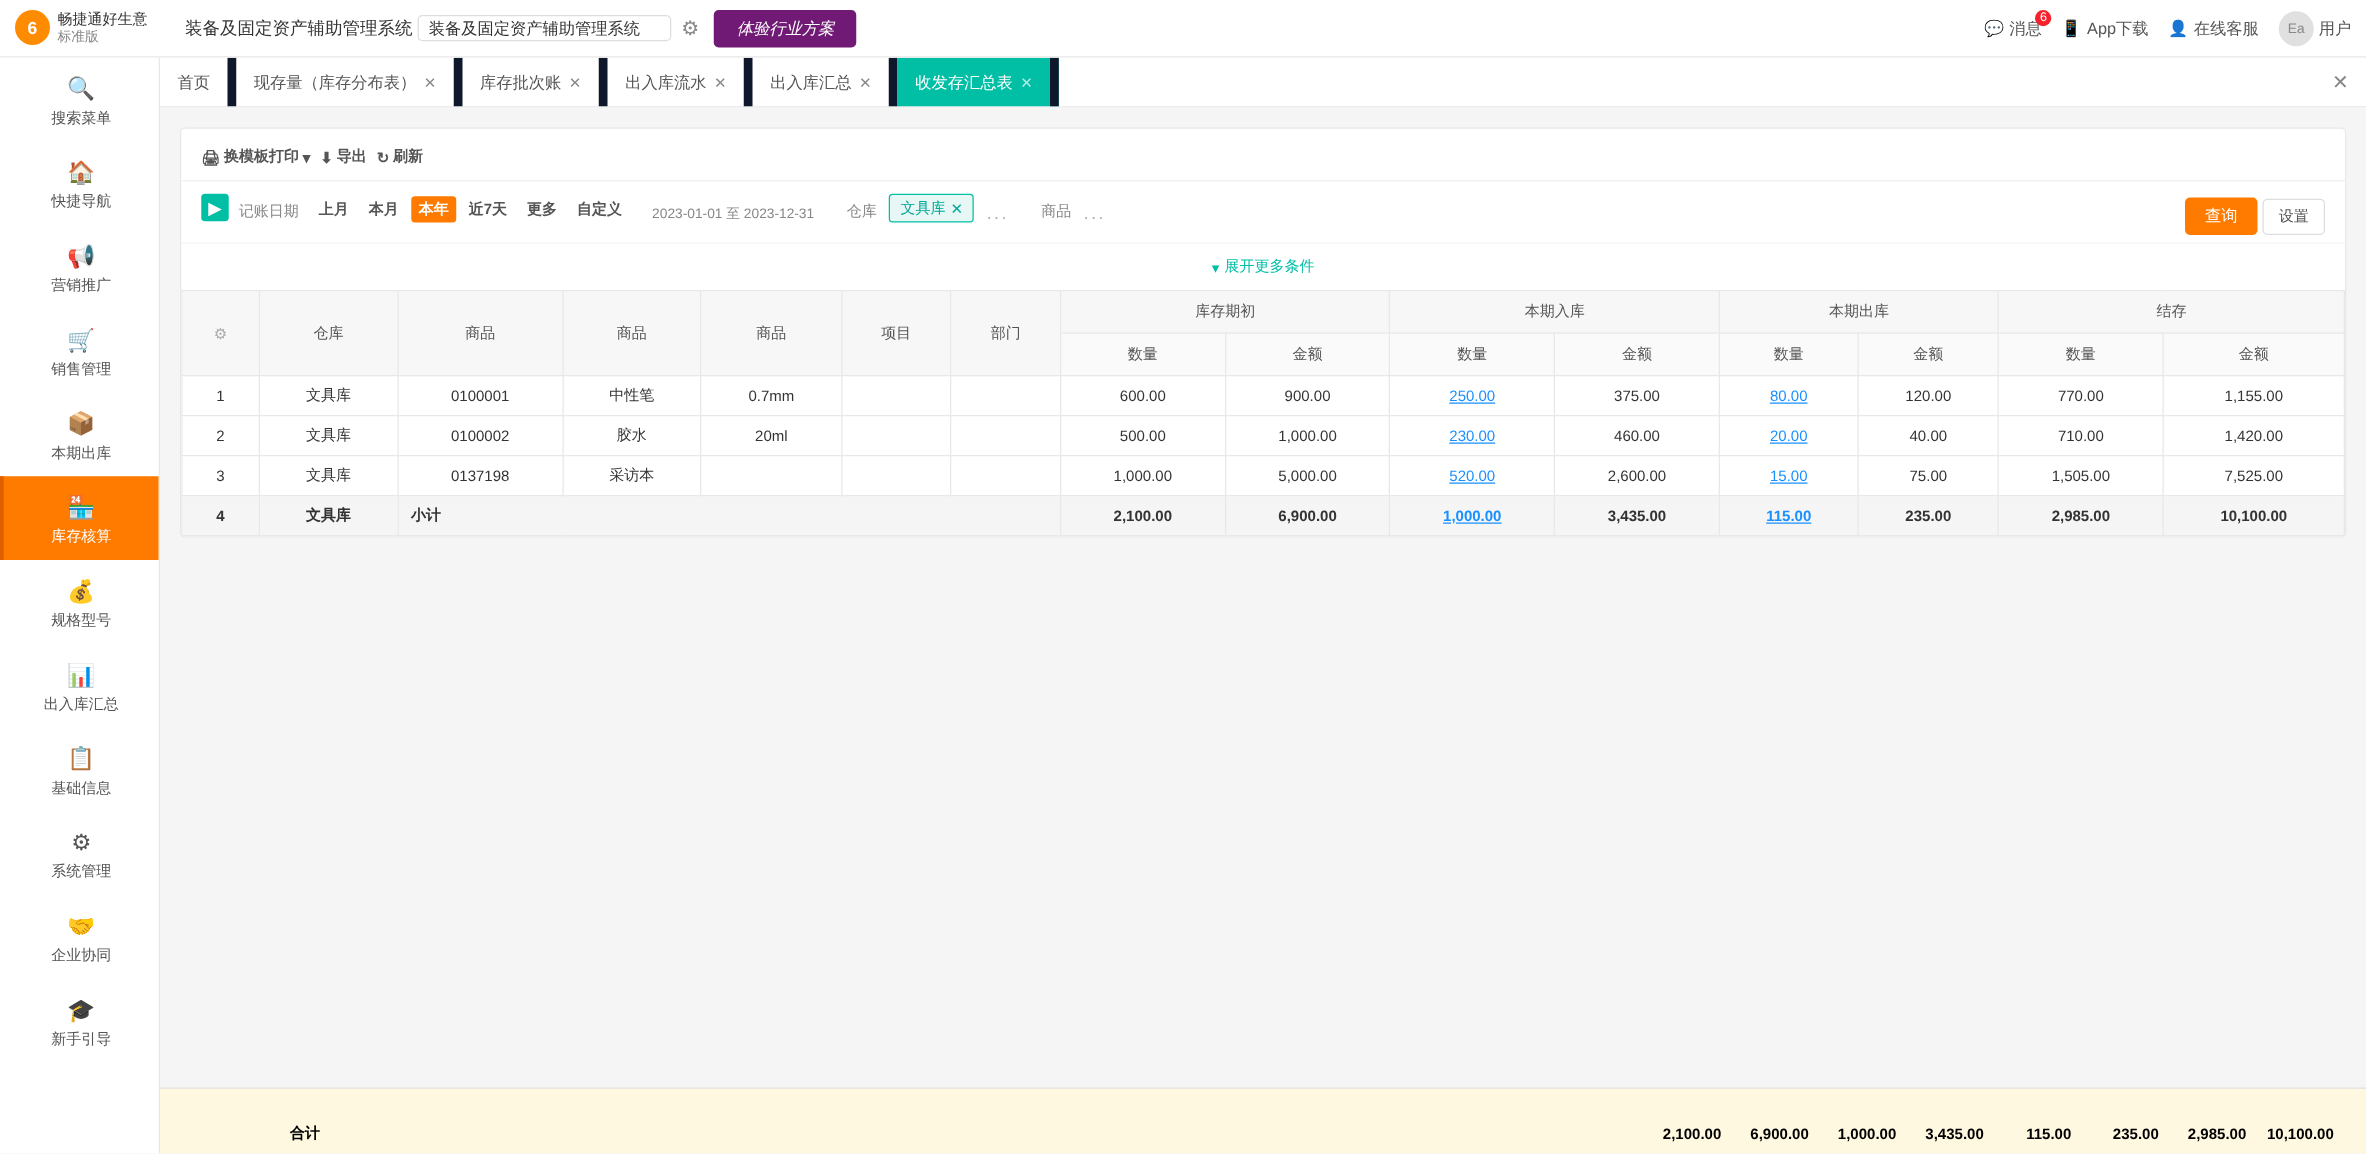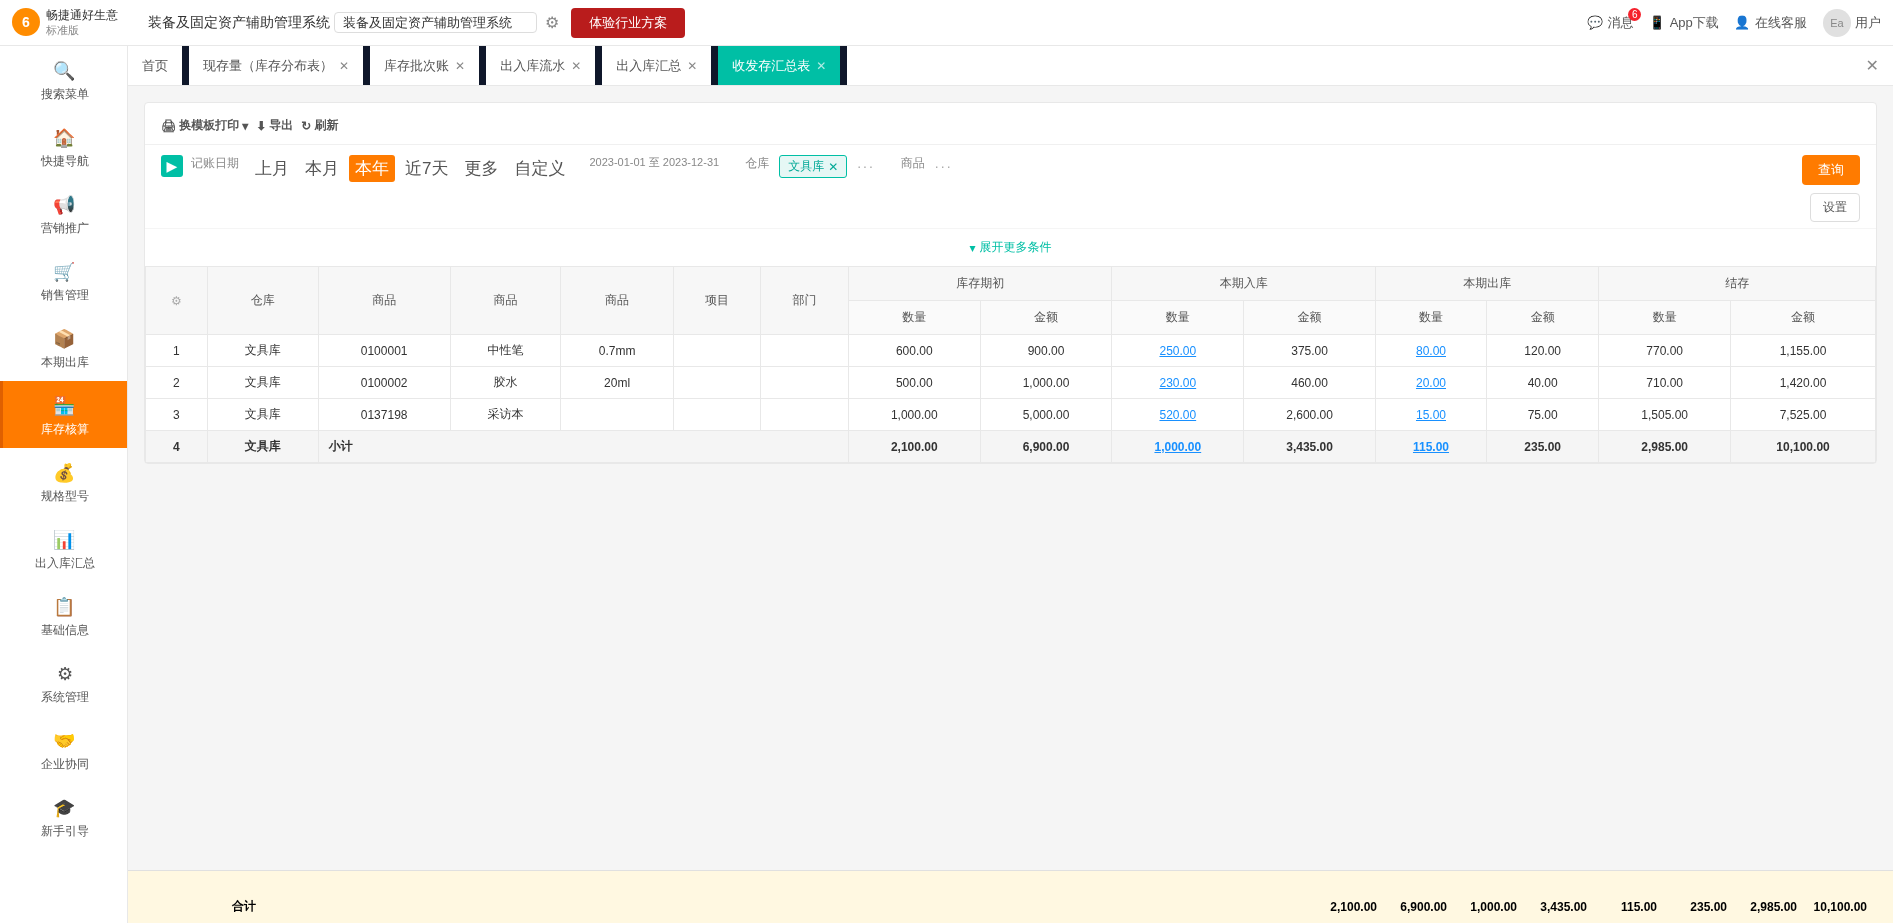--- a/index.html
+++ b/index.html
@@ -6,21 +6,21 @@
     body { font-family: "Microsoft YaHei", "PingFang SC", sans-serif; font-size: 13px; background: #f5f5f5; display: flex; flex-direction: column; height: 923px; overflow: hidden; }
 
     
     .top-header { display: flex; align-items: center; background: #fff; border-bottom: 1px solid #e8e8e8; padding: 0 12px; height: 46px; }
     .logo-area { display: flex; align-items: center; width: 128px; min-width: 128px; }
     .logo-icon { width: 28px; height: 28px; background: #ff8c00; border-radius: 50%; display: flex; align-items: center; justify-content: center; color: #fff; font-size: 14px; font-weight: bold; margin-right: 6px; }
     .logo-text { font-size: 12px; color: #333; line-height: 1.3; }
     .logo-text .sub { color: #888; font-size: 11px; }
     .system-title { font-size: 14px; color: #333; margin-left: 8px; }
     .header-select { border: 1px solid #ddd; border-radius: 4px; padding: 2px 24px 2px 8px; font-size: 13px; background: #fff; appearance: none; color: #333; margin-left: 4px; cursor: pointer; }
-    .header-btn-exp { background: #b91c1c; color: #fff; border: none; border-radius: 4px; padding: 6px 18px; font-size: 13px; cursor: pointer; margin-left: 12px; }
+    .header-btn-exp { background: #701a75; color: #fff; border: none; border-radius: 4px; padding: 6px 18px; font-size: 13px; cursor: pointer; margin-left: 12px; font-style: italic; }
     .header-gear { color: #888; font-size: 16px; margin-left: 8px; cursor: pointer; }
     .header-right { margin-left: auto; display: flex; align-items: center; gap: 16px; color: #555; font-size: 13px; }
     .header-right .badge-wrap { position: relative; }
     .header-right .badge { background: #f5222d; color: #fff; border-radius: 8px; font-size: 10px; padding: 1px 4px; position: absolute; top: -6px; right: -8px; }
     .header-right-item { display: flex; align-items: center; gap: 4px; cursor: pointer; color: #555; }
     .user-avatar { width: 28px; height: 28px; background: #e0e0e0; border-radius: 50%; display: flex; align-items: center; justify-content: center; font-size: 11px; color: #888; }
 
     
     .main-layout { display: flex; flex: 1; overflow: hidden; }
 
@@ -43,21 +43,21 @@
     .tabs-close-all { margin-left: auto; padding: 0 14px; color: #888; cursor: pointer; font-size: 16px; }
 
     
     .page-content { flex: 1; background: #f5f5f5; overflow-y: auto; padding: 16px; }
     .card-title { padding: 14px 16px 10px; font-size: 15px; font-weight: bold; color: #333; border-bottom: 1px solid #f0f0f0; display: flex; align-items: center; justify-content: space-between; }
     .card-title-btns { display: flex; gap: 8px; align-items: center; font-size: 12px; color: #888; }
     .title-btn { cursor: pointer; display: flex; align-items: center; gap: 3px; color: #555; }
     .filter-toggle { background: #00bfa5; color: #fff; border: none; border-radius: 3px; width: 22px; height: 22px; cursor: pointer; font-size: 14px; display: flex; align-items: center; justify-content: center; }
     .filter-label { color: #888; font-size: 12px; }
     .date-group { display: flex; align-items: center; gap: 4px; }
-    .date-btn { padding: 2px 6px; border-radius: 3px; font-size: 17px; color: #555; cursor: pointer; }
+    .date-btn { padding: 2px 6px; border-radius: 3px; font-size: 12px; color: #555; cursor: pointer; font-weight: bold; }
     .date-btn.active { background: #ff7b00; color: #fff; border-radius: 3px; }
     .date-range { color: #888; font-size: 11px; margin-left: 4px; }
     .warehouse-tag { display: flex; align-items: center; gap: 4px; background: #e6f7f5; border: 1px solid #00bfa5; border-radius: 3px; padding: 2px 8px; color: #00a896; font-size: 12px; }
     .warehouse-tag .remove { cursor: pointer; color: #00a896; font-size: 12px; }
     .filter-dots { color: #aaa; font-size: 14px; cursor: pointer; letter-spacing: 2px; }
     .expand-btn { display: flex; align-items: center; gap: 4px; color: #00bfa5; font-size: 12px; cursor: pointer; margin: 6px auto; }
 
     
     .query-btn { background: #ff7b00; color: #fff; border: none; border-radius: 4px; padding: 6px 16px; font-size: 13px; cursor: pointer; }
     .set-btn { background: #fff; color: #555; border: 1px solid #ddd; border-radius: 4px; padding: 5px 12px; font-size: 12px; cursor: pointer; margin-top: 4px; }
@@ -67,23 +67,23 @@
     table { width: 100%; border-collapse: collapse; font-size: 12px; }
     thead tr th { background: #f7f7f7; color: #555; font-weight: normal; padding: 8px 10px; text-align: center; border: 1px solid #e8e8e8; white-space: nowrap; }
     thead tr.sub-header th { background: #fafafa; }
     tbody tr td { padding: 7px 10px; text-align: center; border: 1px solid #e8e8e8; color: #333; }
     tbody tr.subtotal td { background: #f5f5f5; font-weight: bold; }
     .link-num { color: #1890ff; text-decoration: underline; cursor: pointer; }
     .gear-icon-cell { color: #aaa; cursor: pointer; }
     .main-card { background: #fff; border-radius: 4px; border: 1px solid #e8e8e8; margin-top: 0; }
 
     .filter-row { display: flex; align-items: flex-start; padding: 10px 16px 6px; gap: 8px; }
-    .filter-section { display: flex; align-items: flex-start; gap: 10px; flex: 1; }
-
-    .actions-col { display: flex; flex-direction: column; gap: 4px; align-items: flex-end; min-width: 90px; }
+    .filter-section { display: flex; align-items: flex-end; gap: 10px; flex: 1; }
+
+    .actions-col { display: flex; flex-direction: row; gap: 4px; align-items: flex-end; min-width: 90px; }
 
     .expand-row { display: flex; justify-content: center; padding: 4px 0; border-top: 1px solid #f5f5f5; }
 
     .header-group { text-align: center; background: #f7f7f7; margin-top: 36px; }
 
     .bottom-bar { background: #fff8e1; border-top: 1px solid #e0e0e0; padding: 8px 16px; display: flex; align-items: center; font-size: 12px; font-weight: bold; min-height: 36px; }
     .bottom-cells { display: flex; flex: 1; align-items: center; margin-top: 19px; }
     .bottom-label { min-width: 200px; text-align: center; }
     .bottom-num { min-width: 70px; text-align: right; padding-right: 10px; }
 

